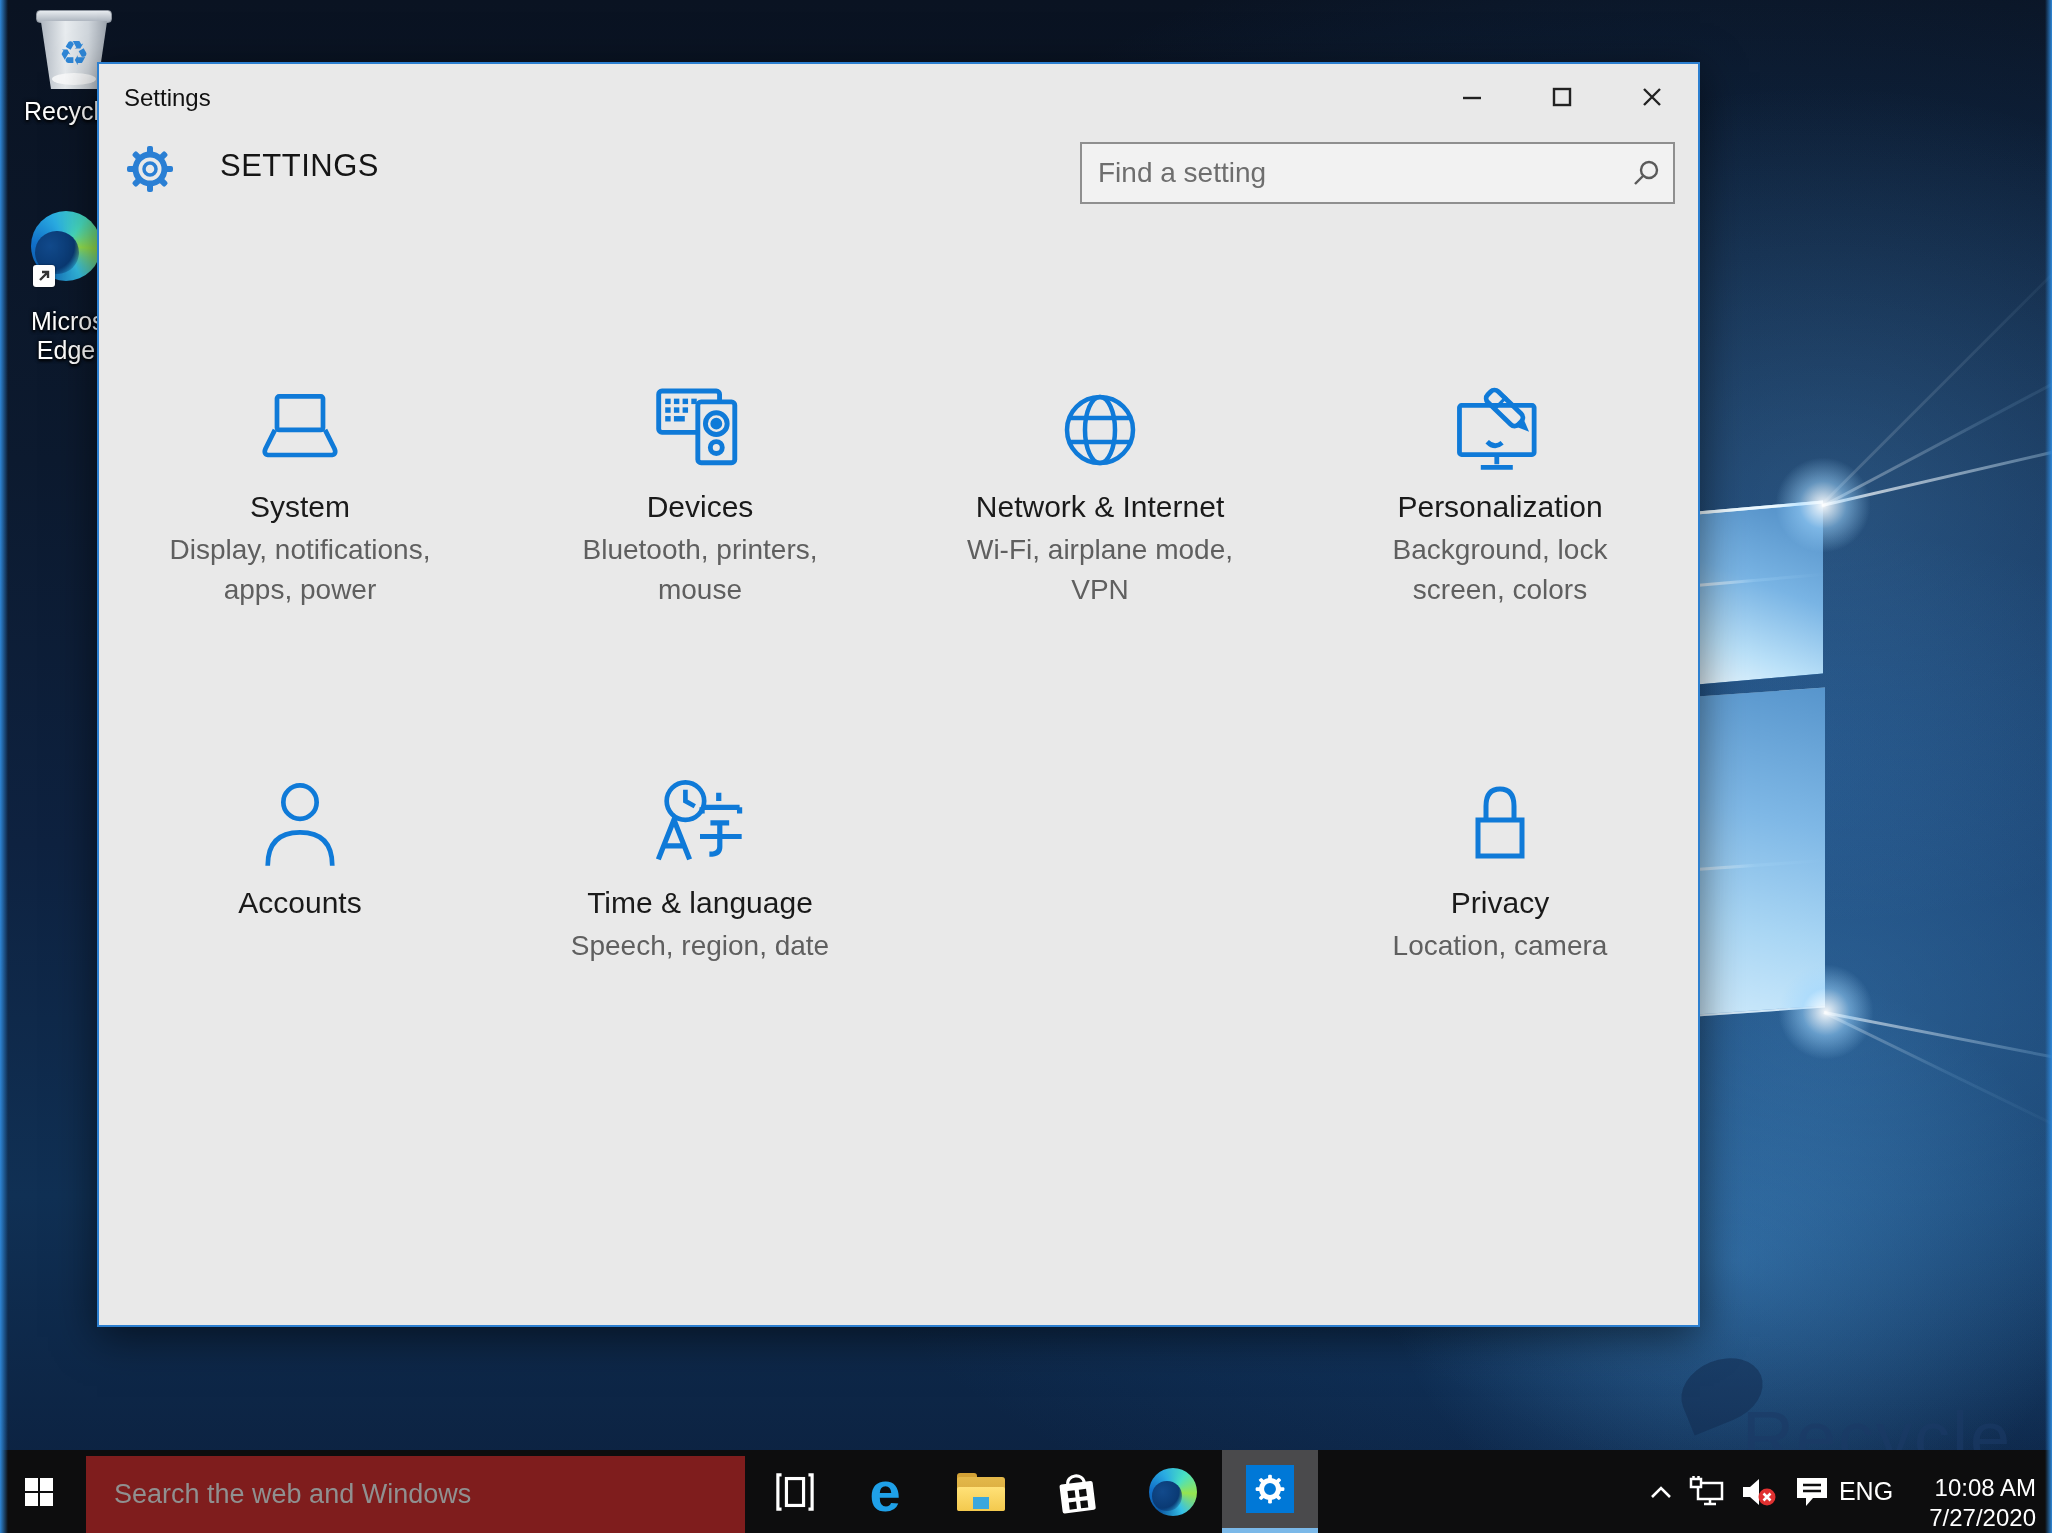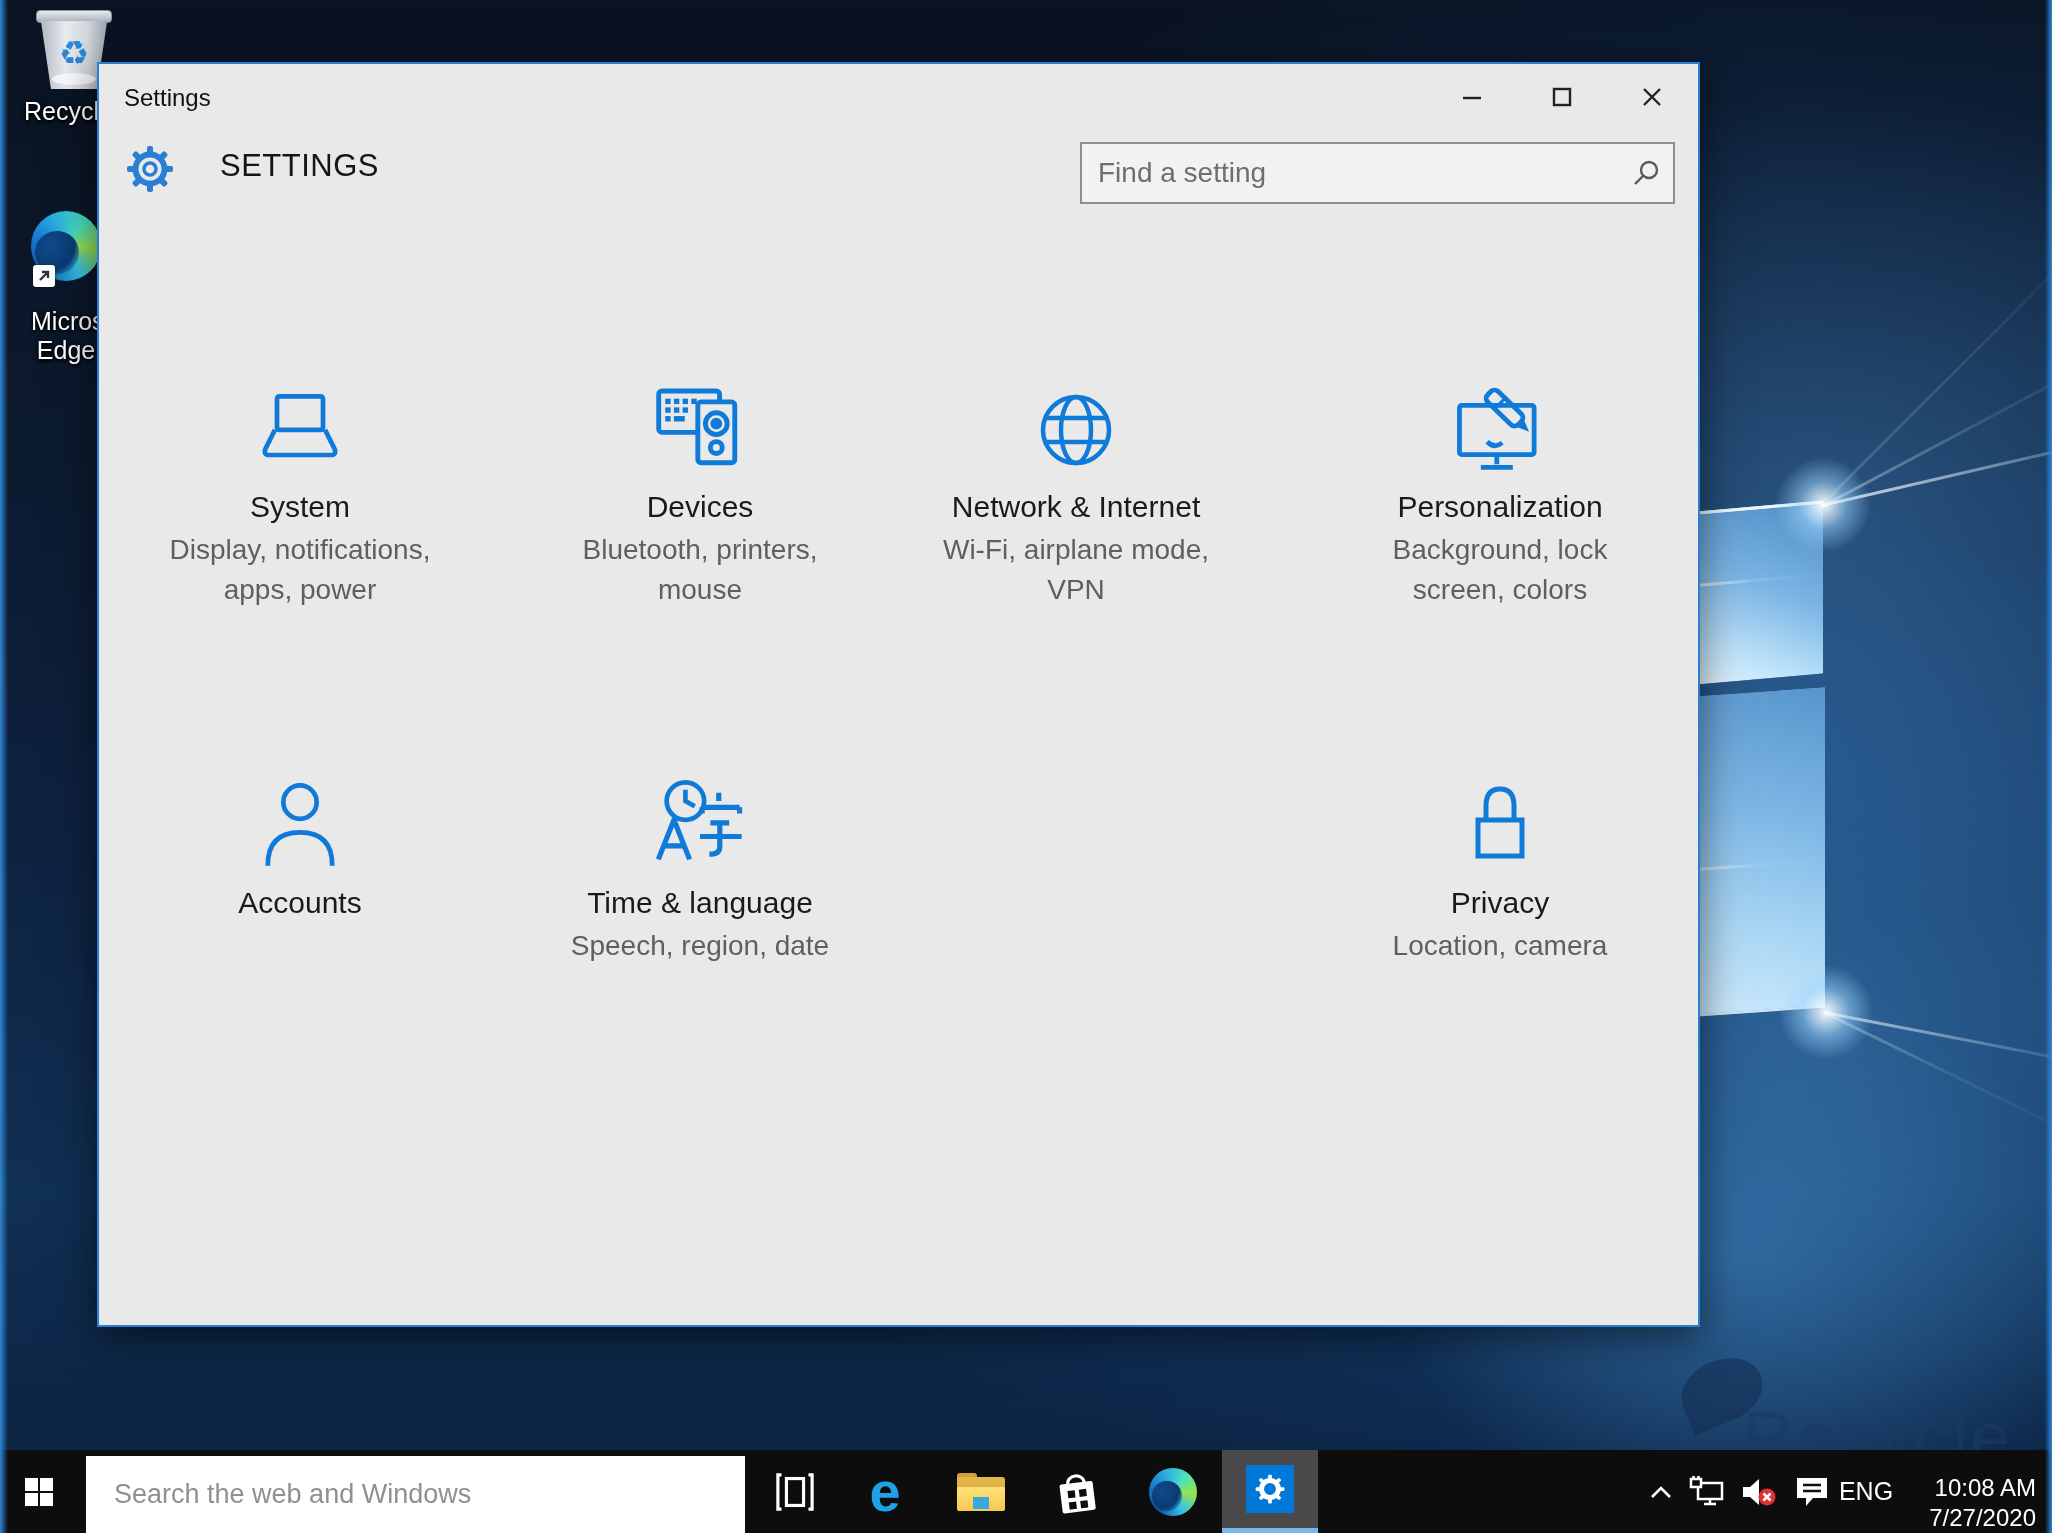--- a/index.html
+++ b/index.html
@@ -72,25 +72,25 @@
     background:#f2f2f2;border:2px solid #8f8f8f;font-size:28px;color:#333;padding:0 58px 0 16px;
     font-family:"Liberation Sans","DejaVu Sans",sans-serif;outline:none;}
   #find-box::placeholder{color:#6e6e6e;opacity:1;}
   #find-glass{position:absolute;left:1532px;top:94px;}
   .tile{position:absolute;width:400px;text-align:center;cursor:default;}
   .tile .icon-box{height:116px;display:flex;align-items:flex-end;justify-content:center;}
   .tile h3{margin:12px 0 0;font-size:30px;font-weight:400;color:#1a1a1a;}
   .tile p{margin:6px auto 0;font-size:28px;line-height:40px;color:#5f5f5f;max-width:330px;}
   .tile p.narrow{max-width:290px;}
   .r1{top:298px;}.r2{top:694px;}.r3{top:1086px;}
-  .c1{left:1px;}.c2{left:401px;}.c3{left:777px;}.c4{left:1201px;}
+  .c1{left:1px;}.c2{left:401px;}.c3{left:801px;}.c4{left:1201px;}
   
   #taskbar{position:absolute;left:0;top:1450px;width:2052px;height:83px;background:#0d0d0e;z-index:20;}
   #start-btn{position:absolute;left:0;top:0;width:78px;height:83px;display:flex;align-items:center;justify-content:center;}
-  #tb-search{position:absolute;left:86px;top:6px;width:659px;height:77px;background:#ffffff;
+  #tb-search{position:absolute;left:86px;top:6px;width:659px;height:77px;background:#7f1d1d;
     display:flex;align-items:center;}
   #tb-search span{margin-left:28px;font-size:27px;color:#909090;}
   .tb-slot{position:absolute;top:0;width:96px;height:83px;display:flex;align-items:center;justify-content:center;}
   #slot-taskview{left:747px;}#slot-edge-legacy{left:837px;}#slot-explorer{left:933px;}
   #slot-store{left:1029px;}#slot-edge{left:1125px;}
   #slot-settings{left:1222px;background:#4a4a4c;border-bottom:5px solid #7ab8e8;box-sizing:border-box;}
   .e-glyph{font-size:56px;font-weight:700;color:#1fa0e8;line-height:1;}
   .folder{position:relative;width:48px;height:38px;}
   .folder .back{position:absolute;left:0;top:4px;width:48px;height:34px;border-radius:3px;
     background:linear-gradient(#e3b84a,#d2a136);}

